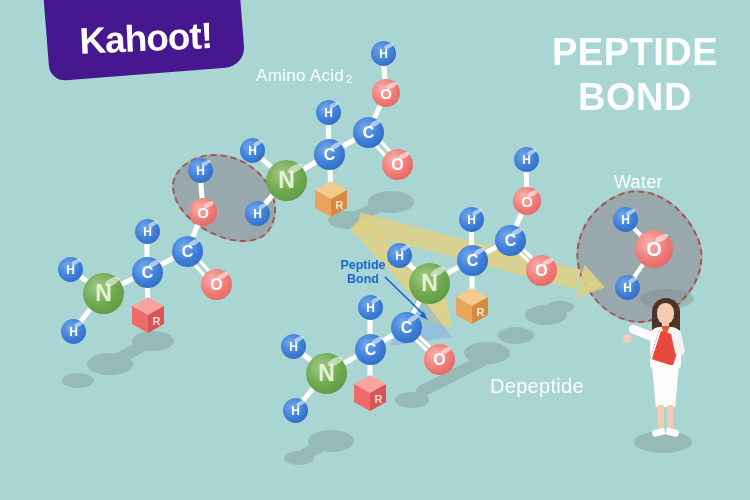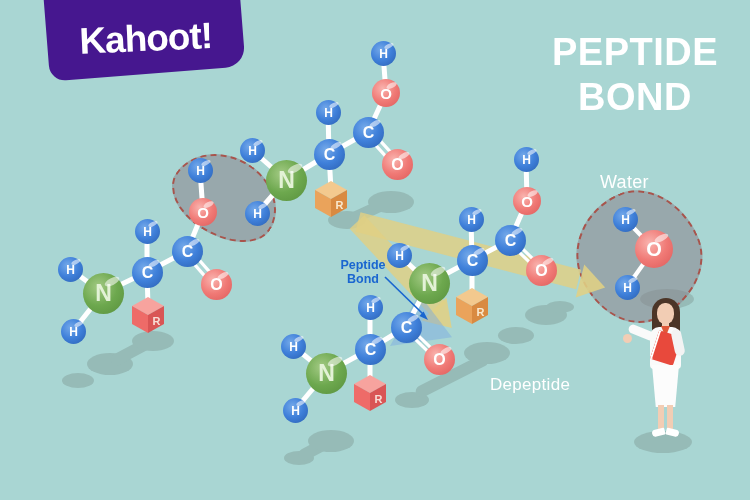--- a/index.html
+++ b/index.html
@@ -307,22 +307,25 @@
   <div class="ball h blue" style="left:613px;top:207px">
       <span>H</span>
     </div>
   <div class="ball o38 red" style="left:635px;top:230px">
       <span>O</span>
     </div>
   <div class="ball h blue" style="left:615px;top:275px">
       <span>H</span>
     </div>
 
-  <div class="wlabel" style="left:600px;top:172px;font-size:18px">Water</div>
-  <div class="wlabel" style="left:490px;top:375px;font-size:17px">Depeptide</div>
+  <div class="wlabel" style="left:256px;top:66px">
+    <span>Amino Acid</span><span class="sub">2</span>
+  </div>
+  <div class="wlabel" style="left:614px;top:172px;font-size:18px">Water</div>
+  <div class="wlabel" style="left:490px;top:375px;font-size:20px">Depeptide</div>
   <div class="pblabel">
     <span>Peptide</span><br>
     <span>Bond</span>
   </div>
 
   <svg class="bonds" viewBox="0 0 750 500">
     <line x1="385" y1="277" x2="423" y2="314" style="stroke:#1a66d0;stroke-width:1.7;stroke-linecap:butt"></line>
     <polygon points="428,320 419.4,315.9 423.6,311.5" fill="#1a66d0"></polygon>
   </svg>
 

